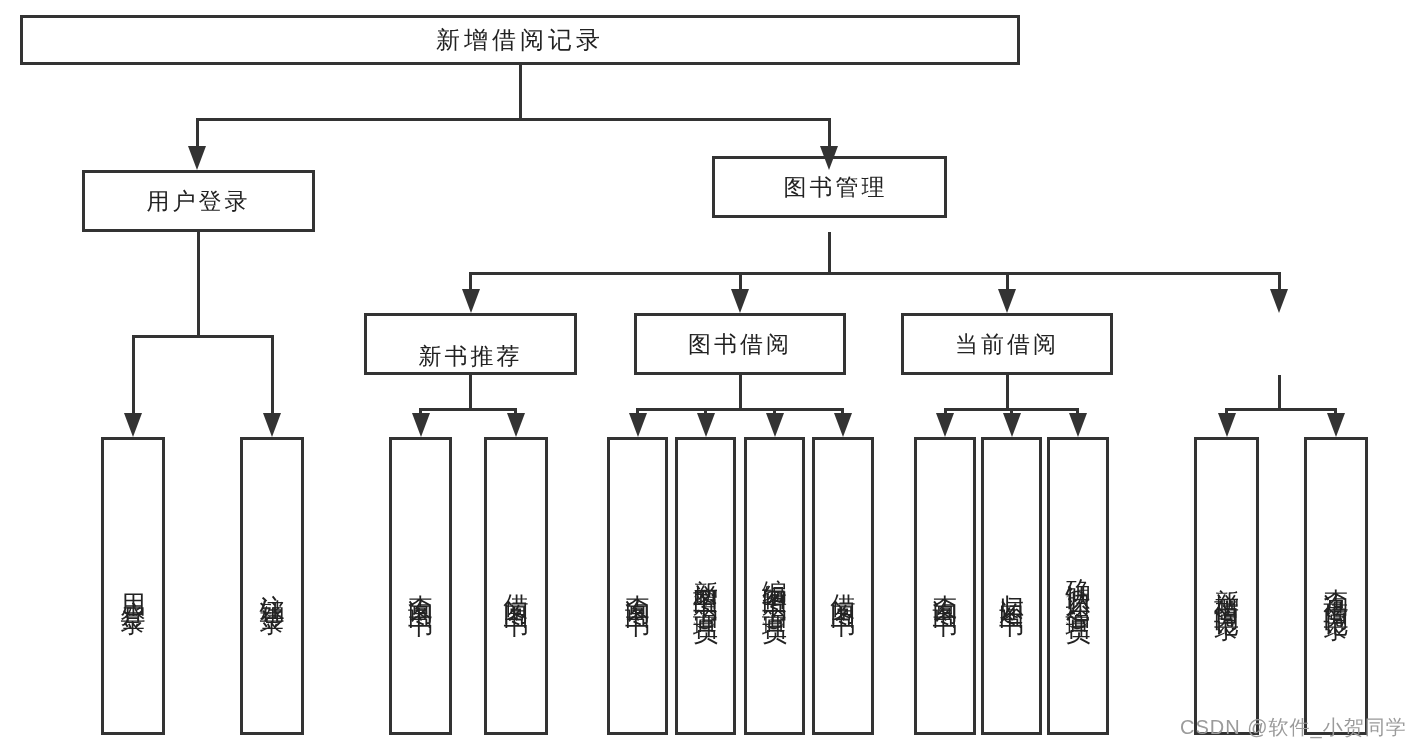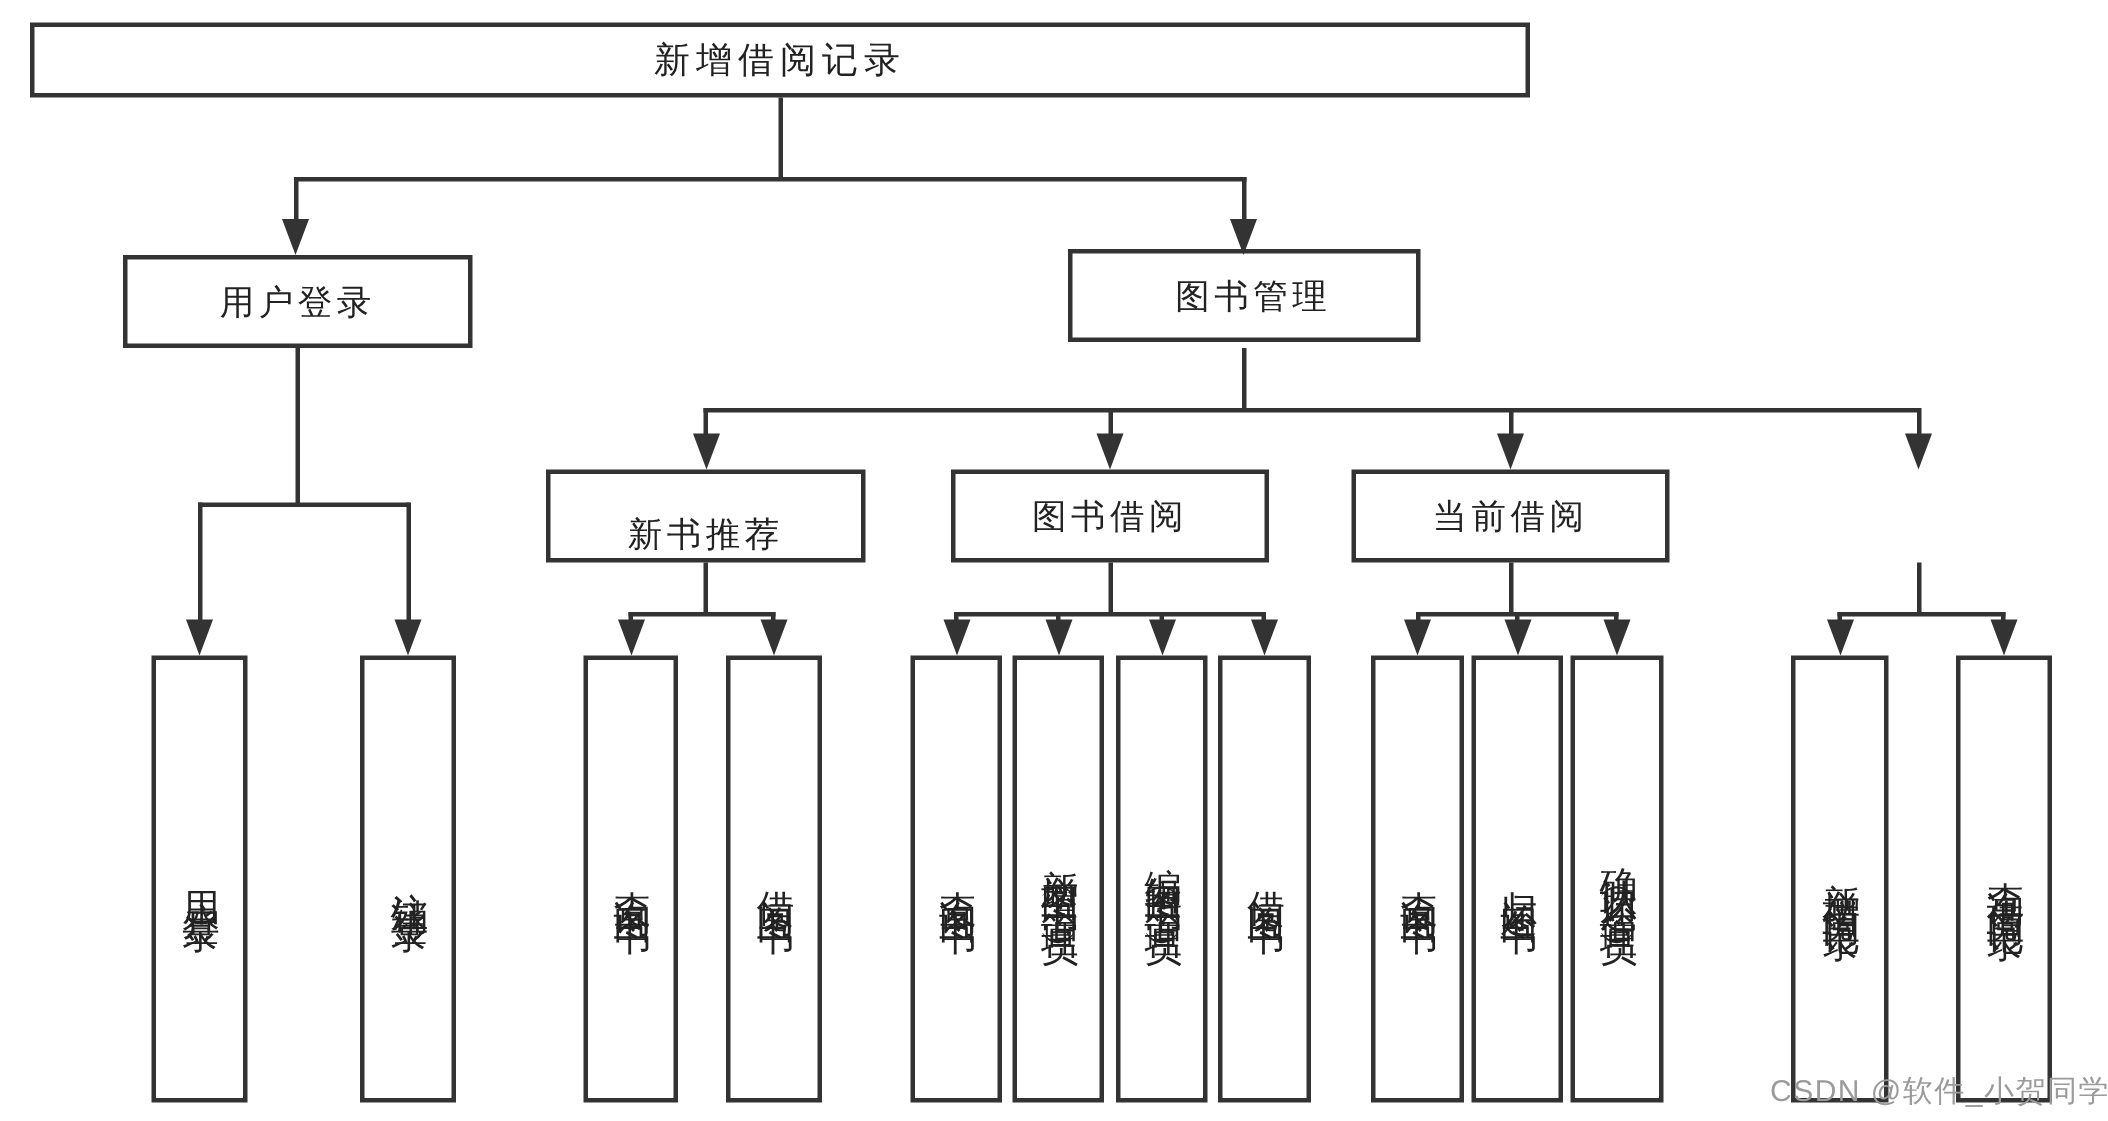--- a/index.html
+++ b/index.html
@@ -38,21 +38,21 @@
 
 <div id="canvas">
 
   <div class="box box-h box-root" style="left:20px;top:15px;width:1000px;height:50px;">
     <span>新增借阅记录</span>
   </div>
 
   <div class="box box-h" style="left:82px;top:170px;width:233px;height:62px;">
     <span>用户登录</span>
   </div>
-  <div class="box box-h" style="left:712px;top:166px;width:235px;height:62px;padding-left:12px;">
+  <div class="box box-h" style="left:712px;top:156px;width:235px;height:62px;padding-left:12px;">
     <span>图书管理</span>
   </div>
 
   <div class="box box-h" style="left:364px;top:313px;width:213px;height:62px;align-items:flex-end;">
     <span>新书推荐</span>
   </div>
   <div class="box box-h" style="left:634px;top:313px;width:212px;height:62px;text-align:center;">
     <span>图书借阅</span>
   </div>
   <div class="box box-h" style="left:901px;top:313px;width:212px;height:62px;">

